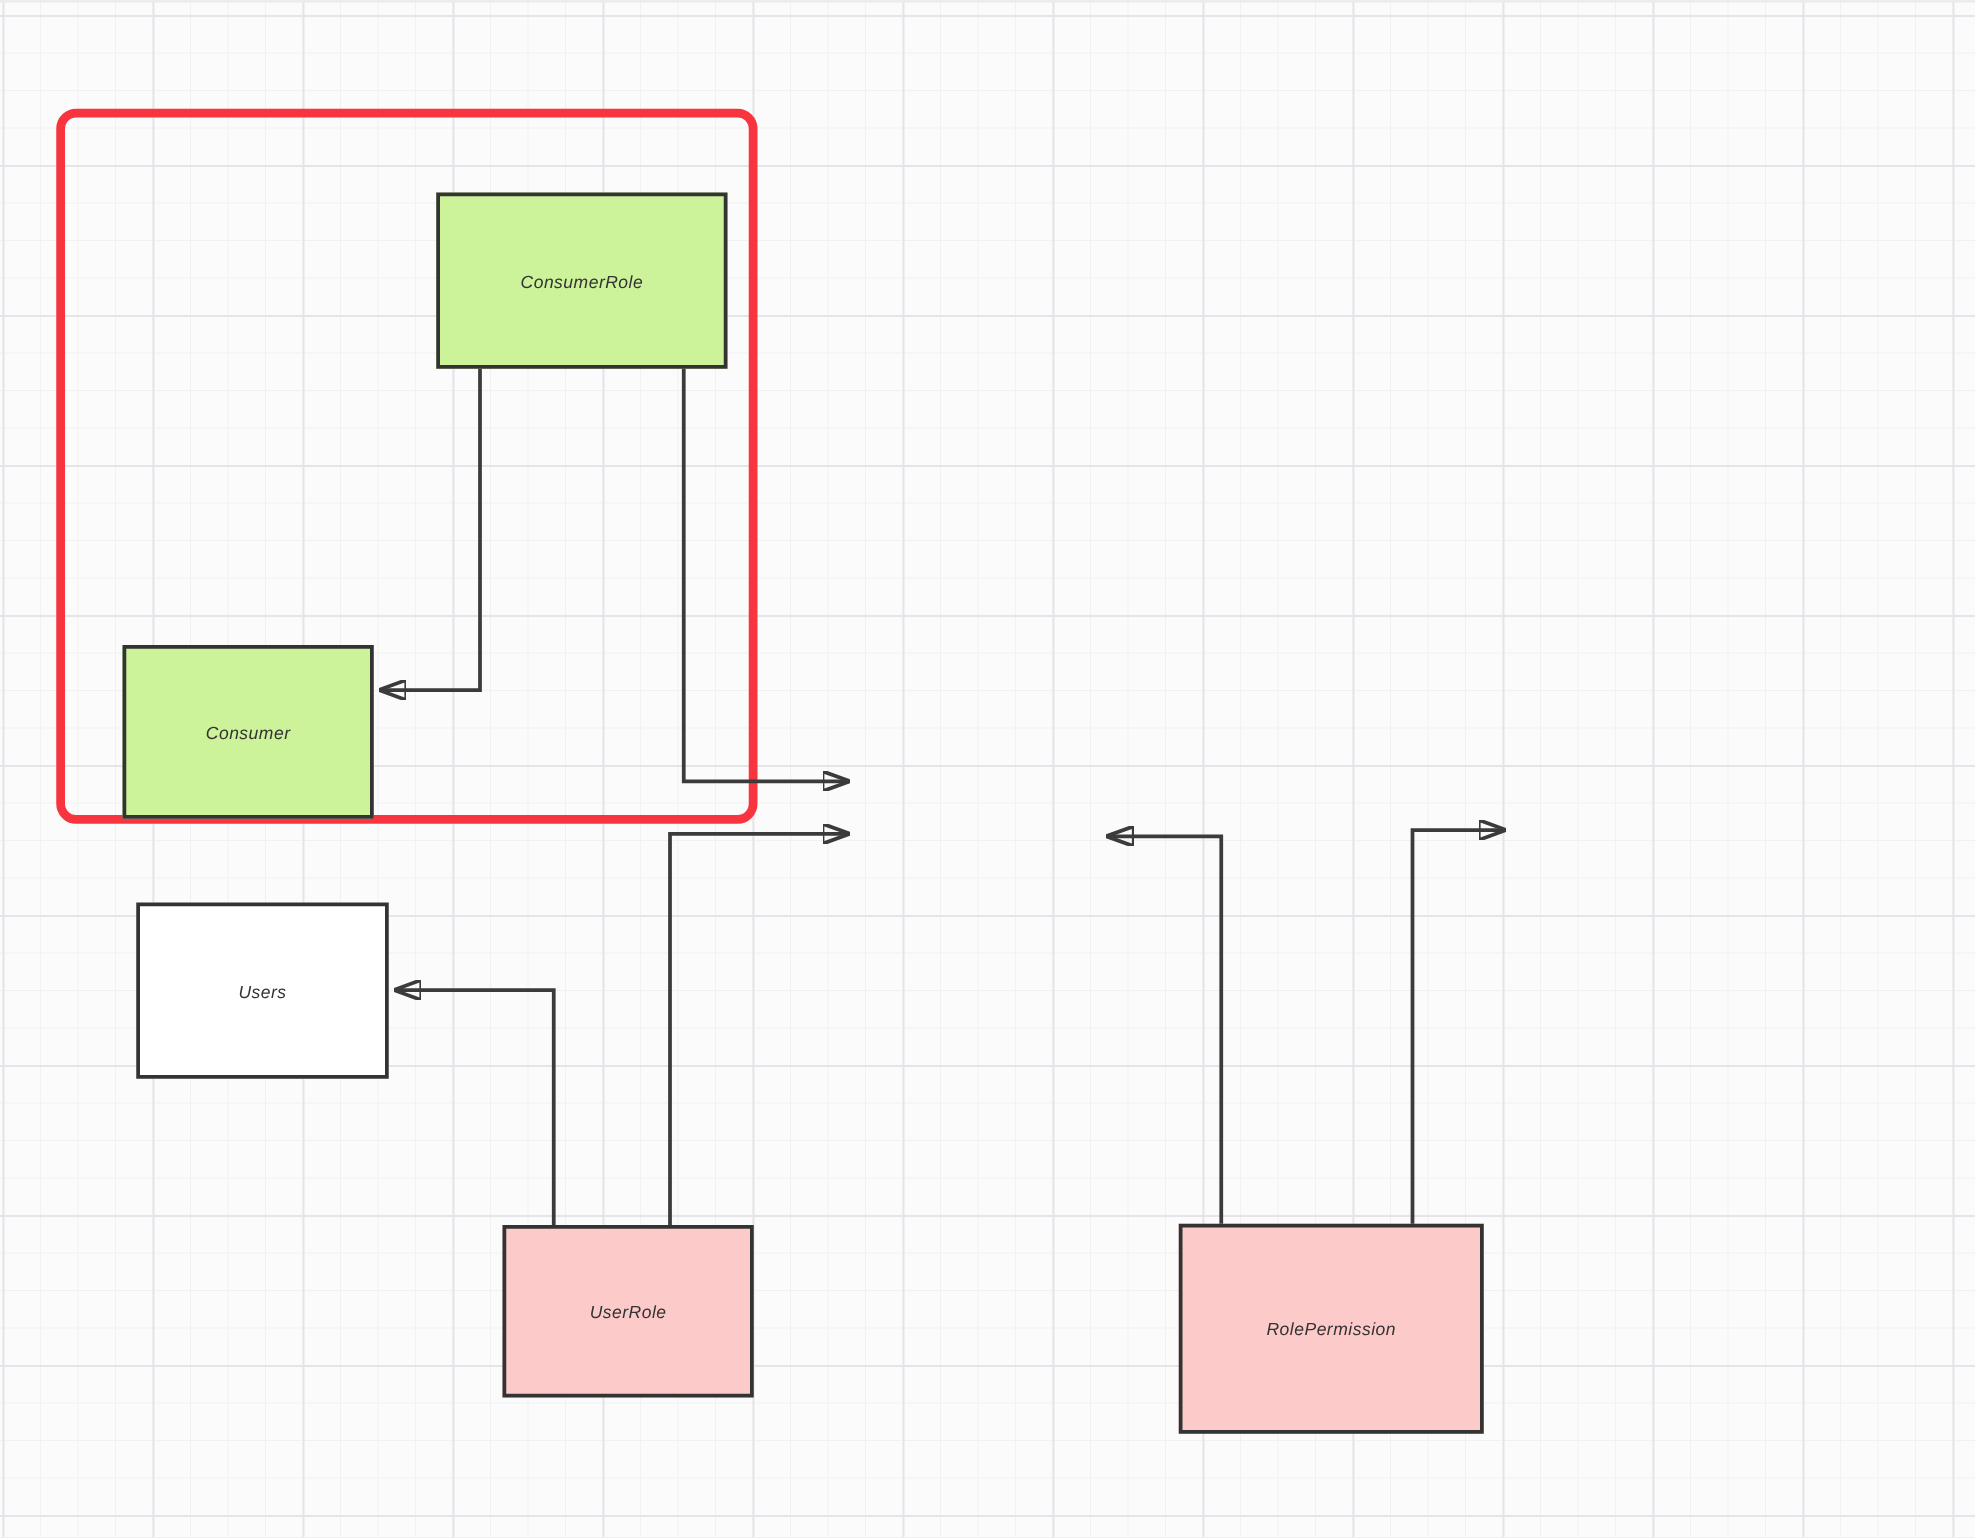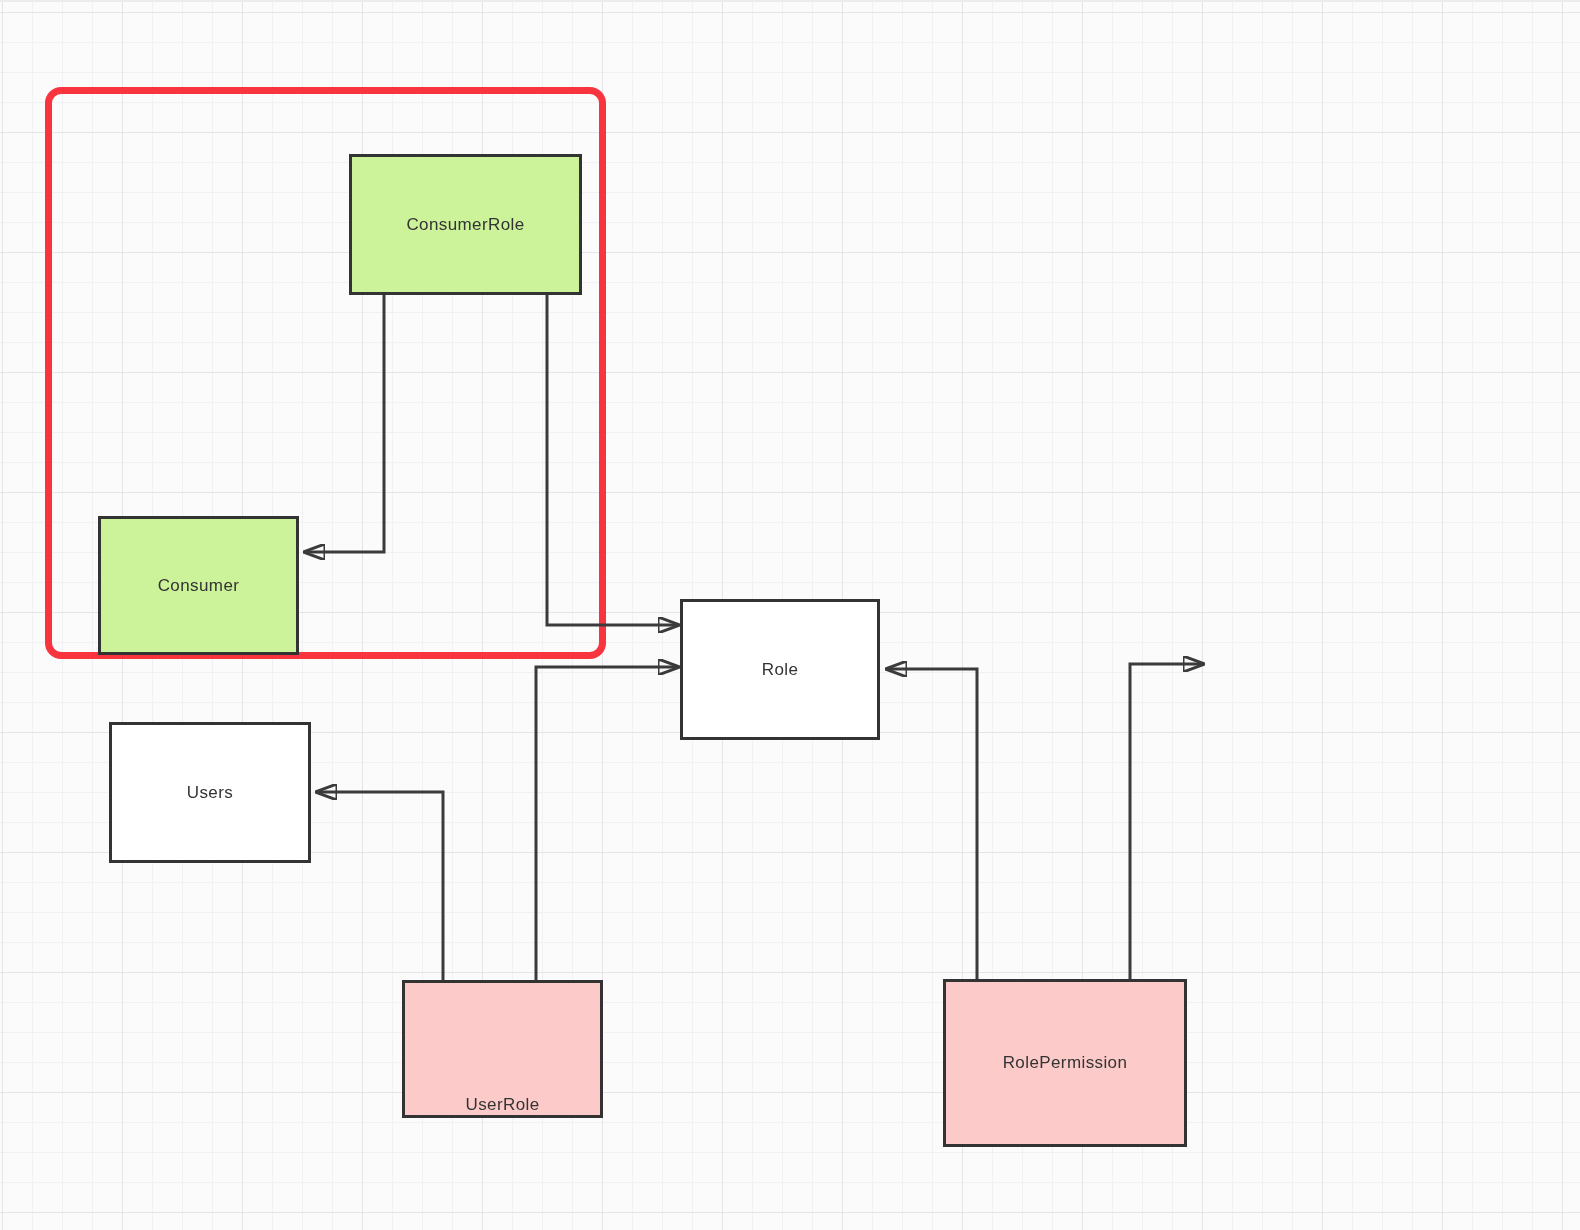--- a/index.html
+++ b/index.html
@@ -29,23 +29,24 @@
     background: #ececee;
   }
   .node {
     position: absolute;
     box-sizing: border-box;
     border: 3px solid #333333;
     display: flex;
     align-items: center;
     justify-content: center;
     color: #333333;
-    font-size: 17px;
+    font-size: 14px;
     letter-spacing: 0.4px;
     cursor: default;
+    font-style: italic;
   }
   .node .label { white-space: nowrap; }
   .highlight-rect {
     position: absolute;
     box-sizing: border-box;
     border: 7px solid #f8353f;
     border-radius: 16px;
     background: transparent;
   }
   #edges {
@@ -58,44 +59,41 @@
     stroke: #3b3b3b;
     stroke-width: 3px;
     pointer-events: stroke;
   }
   
   #node-consumer-role  { left: 349px;  top: 154px; width: 233px; height: 141px; }
   #node-consumer       { left: 98px;   top: 500px; width: 201px; height: 139px; margin-top: 16px; }
   #node-role           { left: 680px;  top: 599px; width: 200px; height: 141px; }
   #node-permission     { left: 1208px; top: 599px; width: 200px; height: 141px; }
   #node-users          { left: 109px;  top: 722px; width: 202px; height: 141px; }
-  #node-user-role      { left: 402px;  top: 980px; width: 201px; height: 138px; align-items: flex-end; }
+  #node-user-role      { left: 402px;  top: 980px; width: 201px; height: 138px; }
   #node-role-permission{ left: 943px;  top: 979px; width: 244px; height: 168px; }
   #highlight-consumer-group { left: 45px; top: 87px; width: 561px; height: 572px; }
 </style>
 </head>
 <body>
 
 <div id="canvas">
 
   <div class="top-edge"></div>
 
   <div id="highlight-consumer-group" class="highlight-rect"></div>
 
   <div id="node-consumer-role" class="node" style="background:#ccf29a">
     <span class="label">ConsumerRole</span>
   </div>
 
   <div id="node-consumer" class="node" style="background:#ccf29a">
     <span class="label">Consumer</span>
   </div>
 
-  <div id="node-role" class="node" style="background:#ffffff">
-    <span class="label">Role</span>
-  </div>
 
 
   <div id="node-users" class="node" style="background:#ffffff">
     <span class="label">Users</span>
   </div>
 
   <div id="node-user-role" class="node" style="background:#fccbc9">
     <span class="label">UserRole</span>
   </div>
 

